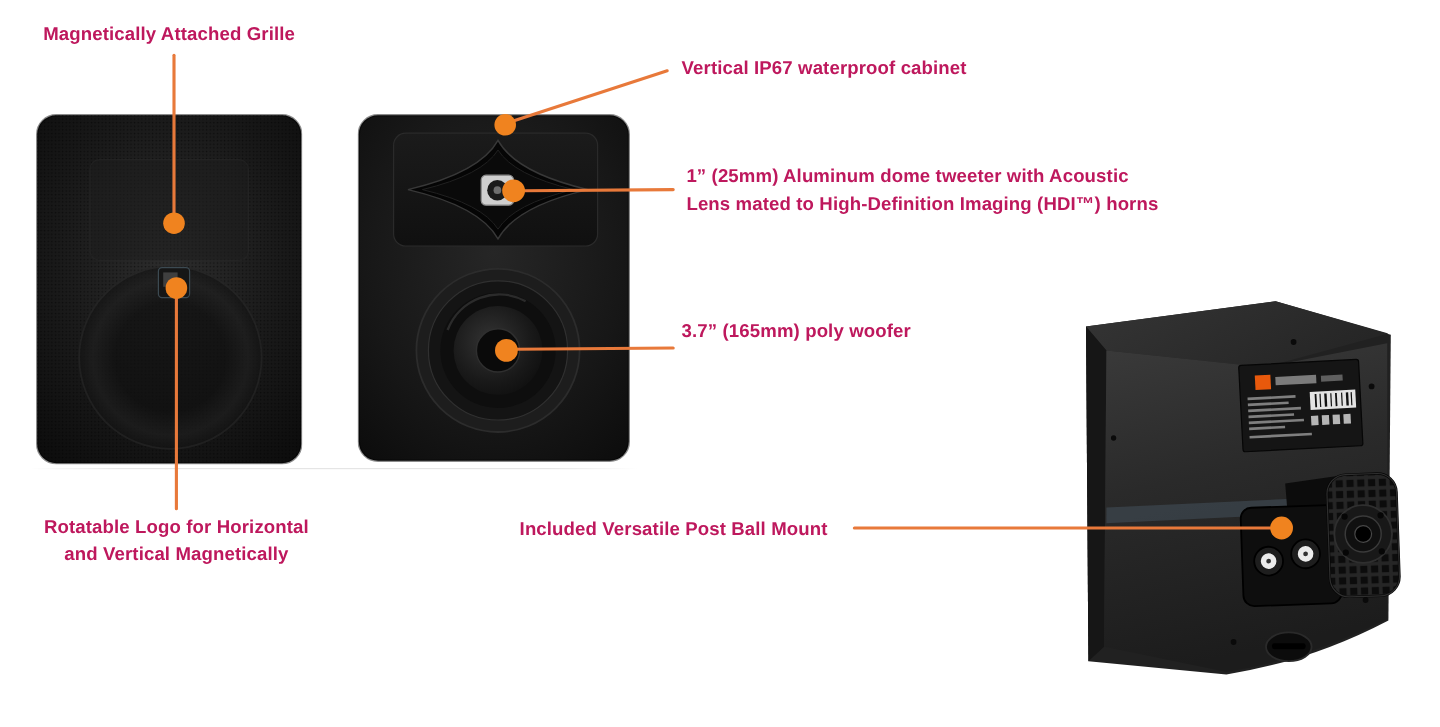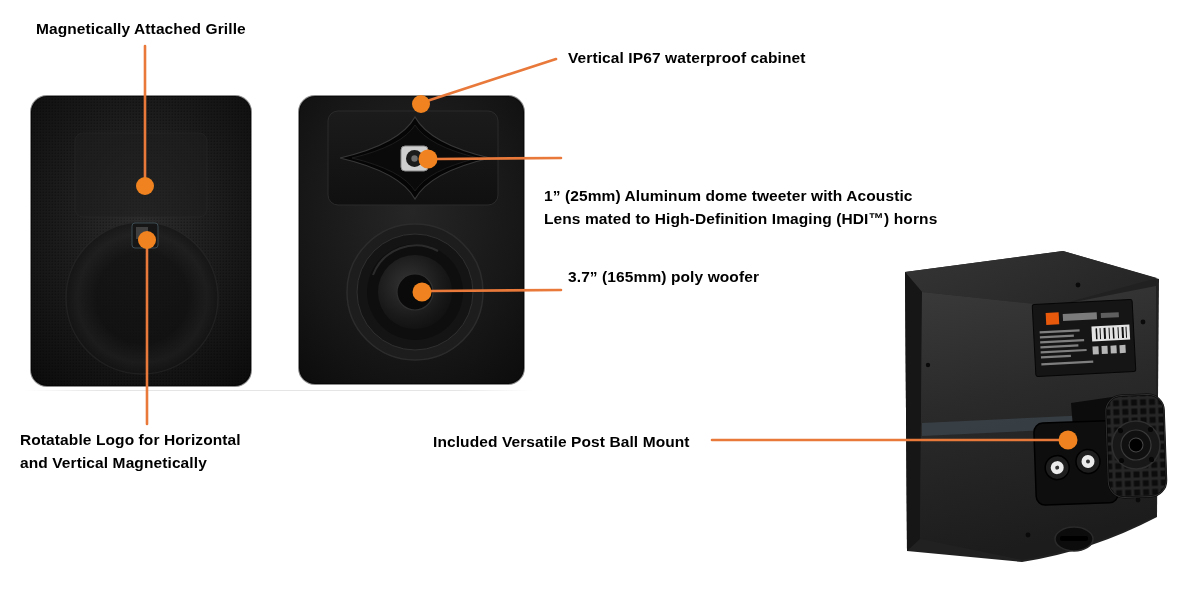--- a/index.html
+++ b/index.html
@@ -3,23 +3,23 @@
 <meta charset="utf-8">
 <style>
   html,body{margin:0;padding:0;background:#ffffff;}
   .canvas{
     position:relative;width:1200px;height:606px;background:#ffffff;overflow:hidden;
     font-family:"Liberation Sans", sans-serif;
   }
   .label{
     position:absolute;
     font-size:15.5px;font-weight:600;line-height:23px;
-    color:#000000;white-space:nowrap;letter-spacing:0.1px;
+    color:#be185d;white-space:nowrap;letter-spacing:0.1px;
   }
-  .label.center{text-align:left;}
+  .label.center{text-align:center;}
   .label span{display:block;}
   .spk{position:absolute;}
   .floor-line{
     position:absolute;left:24px;top:390px;width:508px;height:1px;
     background:linear-gradient(90deg,rgba(0,0,0,0),rgba(0,0,0,0.10) 15%,rgba(0,0,0,0.10) 85%,rgba(0,0,0,0));
   }
   .overlay{position:absolute;left:0;top:0;z-index:10;pointer-events:none;}
   .labels{z-index:11;}
 </style>
 </head>
@@ -213,21 +213,21 @@
       <circle cx="428" cy="159" r="9.5"></circle>
       <circle cx="422" cy="292" r="9.5"></circle>
       <circle cx="1068" cy="440" r="9.5"></circle>
     </g>
   </svg>
 
   <div class="label labels" style="left:36px;top:17px;">Magnetically Attached Grille</div>
 
   <div class="label labels" style="left:568px;top:46px;">Vertical IP67 waterproof cabinet</div>
 
-  <div class="label labels" style="left:544px;top:136px;margin-top:48px;">
+  <div class="label labels" style="left:572px;top:136px;">
     <span>1” (25mm) Aluminum dome tweeter with Acoustic</span>
     <span>Lens mated to High-Definition Imaging (HDI™) horns</span>
   </div>
 
   <div class="label labels" style="left:568px;top:265px;">
     <span>3.7” (165mm) poly woofer</span>
   </div>
 
   <div class="label labels center" style="left:20px;top:428px;width:254px;">
     <span>Rotatable Logo for Horizontal</span>

